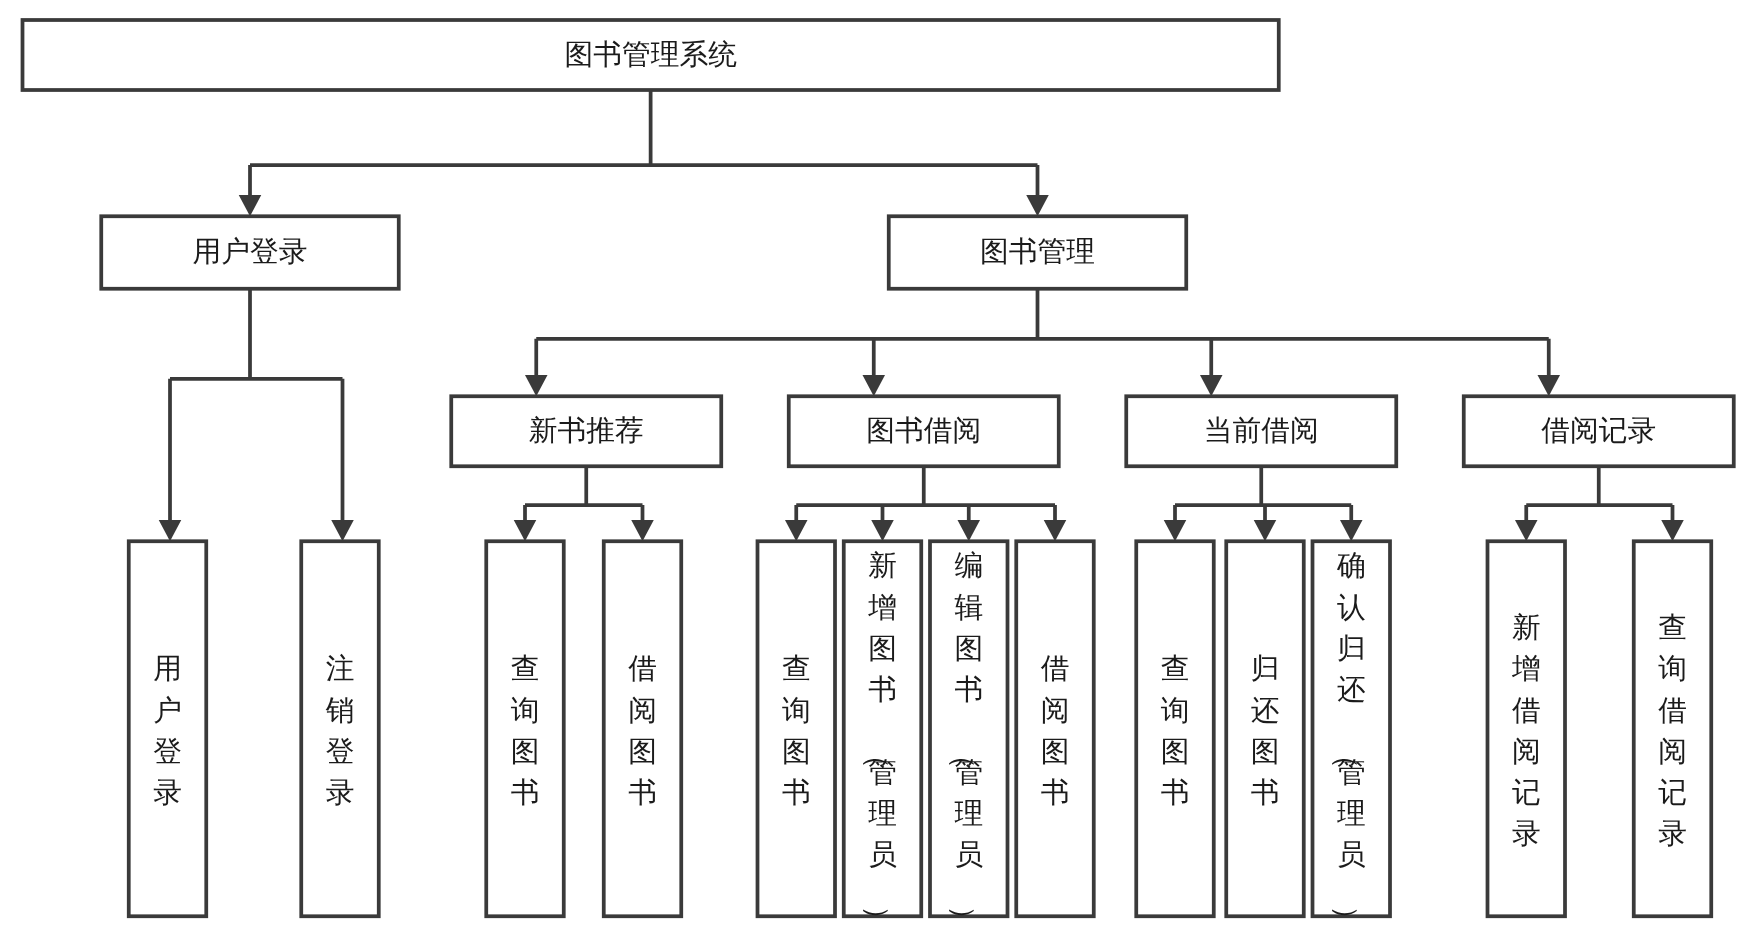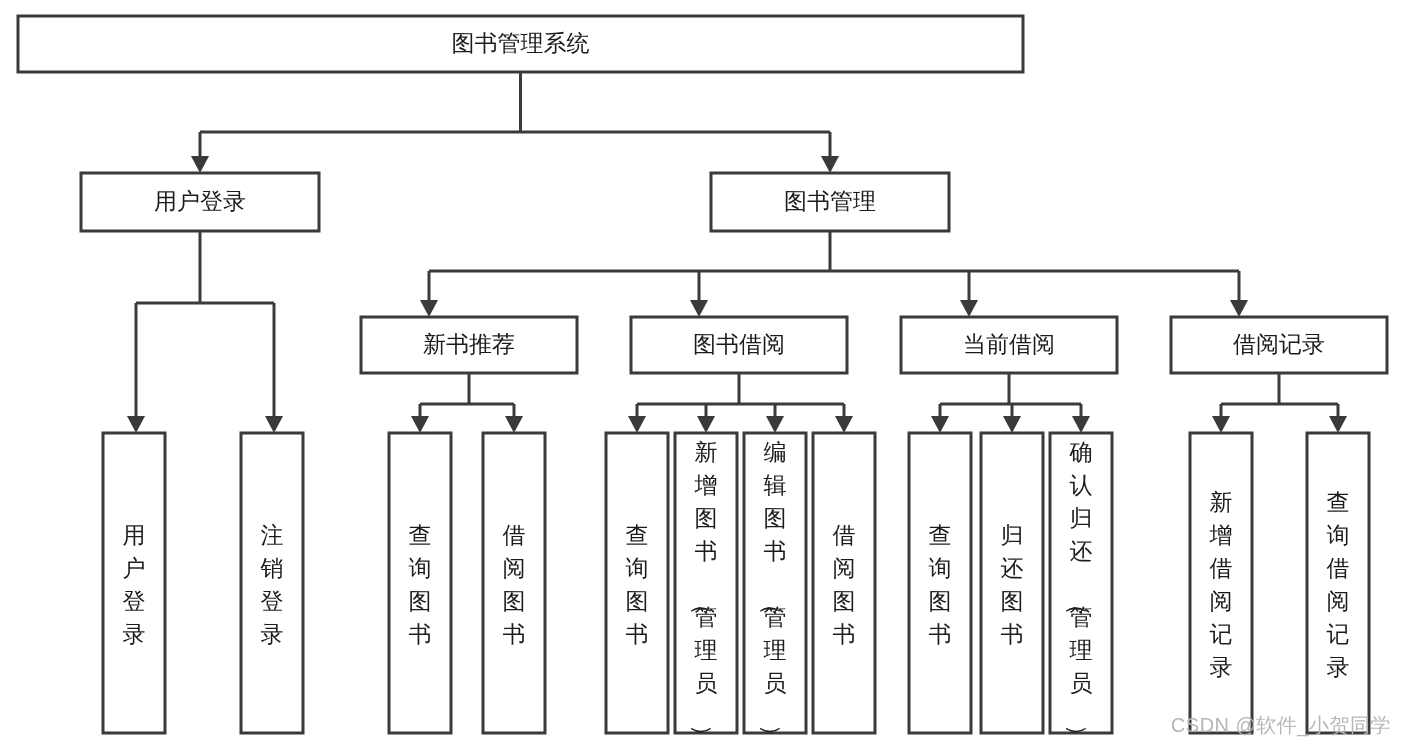--- a/index.html
+++ b/index.html
@@ -218,14 +218,13 @@
         <g>
           <rect x="1190" y="433" width="62" height="300" class="node-rect"></rect>
           <text x="1221" y="509.74" class="node-label-v"><tspan x="1221" dy="0">新</tspan><tspan x="1221" dy="33">增</tspan><tspan x="1221" dy="33">借</tspan><tspan x="1221" dy="33">阅</tspan><tspan x="1221" dy="33">记</tspan><tspan x="1221" dy="33">录</tspan></text>
         </g>
         <g>
           <rect x="1307" y="433" width="62" height="300" class="node-rect"></rect>
           <text x="1338" y="509.74" class="node-label-v"><tspan x="1338" dy="0">查</tspan><tspan x="1338" dy="33">询</tspan><tspan x="1338" dy="33">借</tspan><tspan x="1338" dy="33">阅</tspan><tspan x="1338" dy="33">记</tspan><tspan x="1338" dy="33">录</tspan></text>
         </g>
       </g>
   </svg>
-  <div class="watermark">CSDN @软件_小贺同学</div>
 </div>
 
 </body></html>

